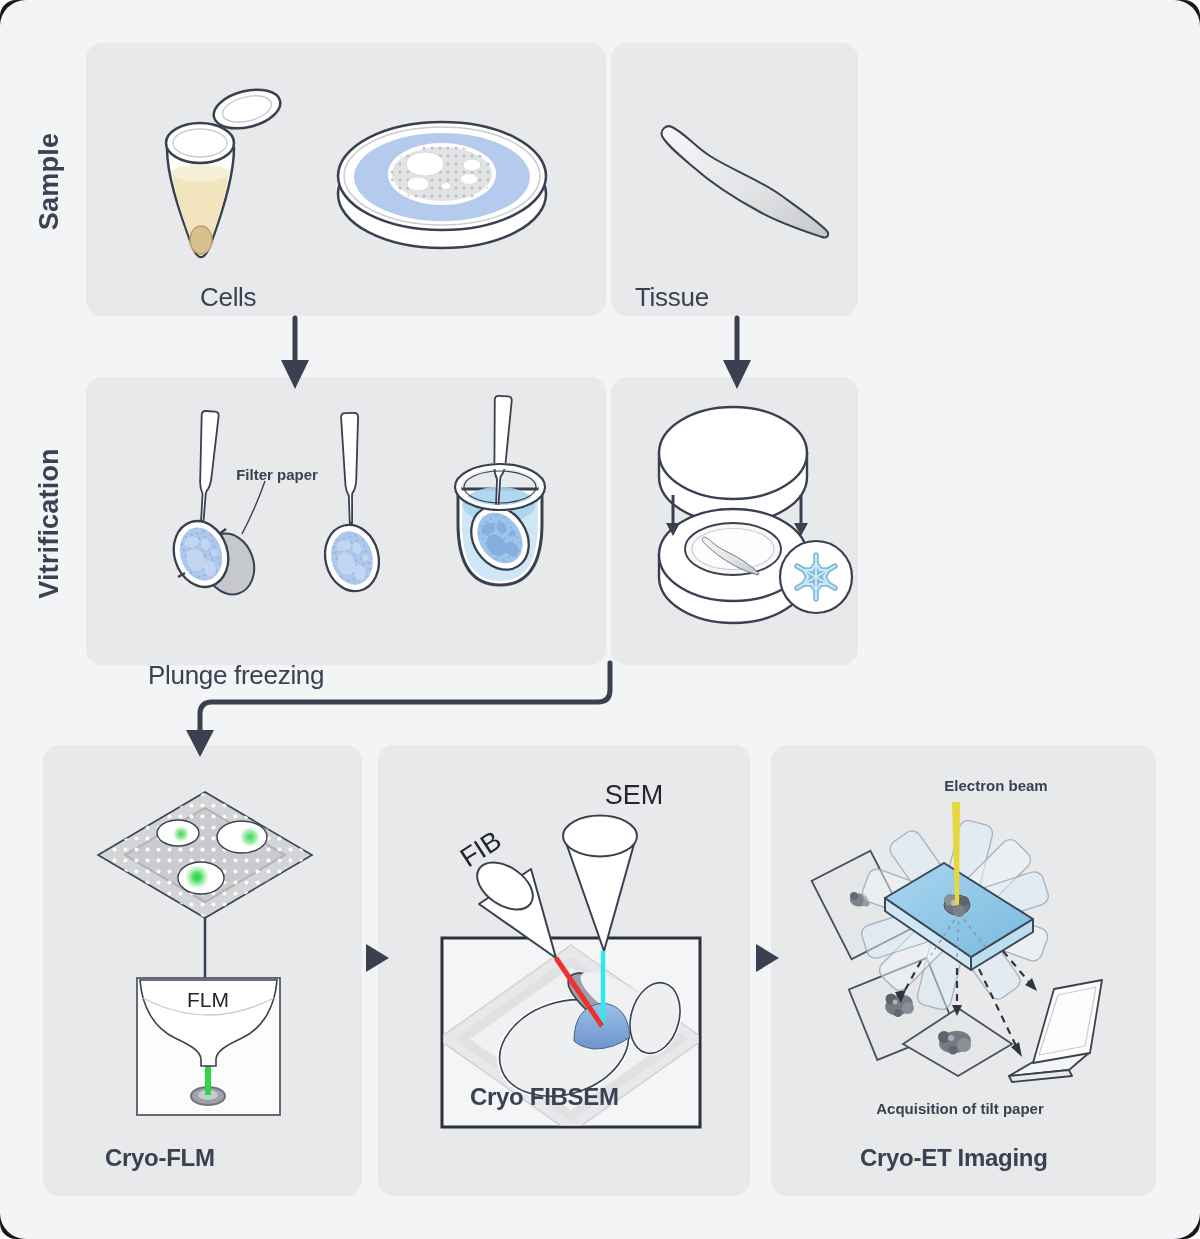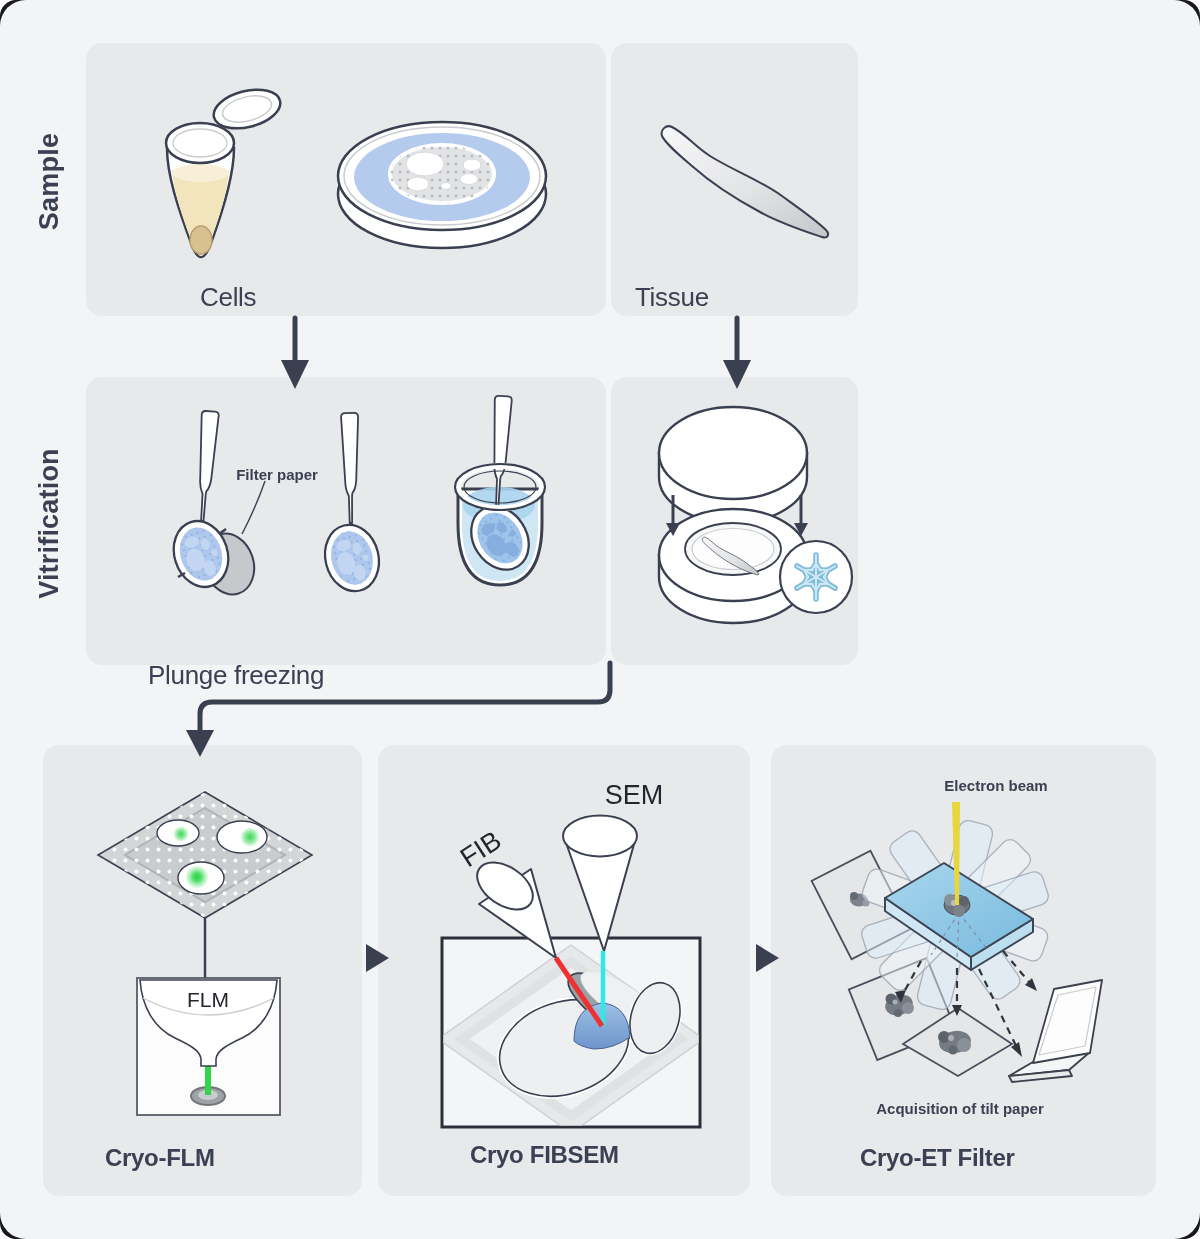--- a/index.html
+++ b/index.html
@@ -259,21 +259,21 @@
       </g>
       <g>
         <polygon points="186,92 258,92 226,206" fill="#ffffff" stroke="#3a4050" stroke-width="2" stroke-linejoin="round"></polygon>
         <ellipse cx="222" cy="91" rx="37" ry="20.5" fill="#ffffff" stroke="#3a4050" stroke-width="2"></ellipse>
       </g>
       <line x1="225" y1="206" x2="225" y2="281" style="stroke:var(--sem-cyan,#2fe9e9)" stroke-width="4.5"></line>
       <line x1="178" y1="213" x2="224" y2="281" style="stroke:var(--fib-red,#f03030)" stroke-width="5"></line>
     </svg>
     <div class="techlab" style="left:592px;top:780px;width:84px;font-size:27px;">SEM</div>
     <div class="techlab" style="left:436px;top:834px;width:90px;font-size:27px;transform:rotate(-33deg);">FIB</div>
-    <div class="ttl2" style="left:470px;top:1141px;width:200px;">Cryo FIBSEM</div>
+    <div class="ttl2" style="left:470px;top:1083px;width:200px;">Cryo FIBSEM</div>
 
     <svg class="abs" style="left:771px;top:745px;" width="385" height="451" viewBox="0 0 385 451">
 
       <g>
         <g transform="translate(90,160) rotate(-27)">
           <rect x="-33" y="-44" width="66" height="88" fill="#e5e6e8" stroke="#4a4f5c" stroke-width="1.8"></rect>
         </g>
         <g>
           <ellipse cx="88" cy="155" rx="9" ry="6.5" fill="#7c828a"></ellipse>
             <circle cx="83" cy="151" r="4" fill="#646a72"></circle>
@@ -341,21 +341,21 @@
 
       <g stroke="#3c414d" stroke-width="1.8" stroke-linejoin="round">
         <polygon points="238,331 262,317 319,307 298,325" fill="#f4f5f6"></polygon>
         <polygon points="238,331 298,325 301,331 241,337" fill="#e9eaec"></polygon>
         <polygon points="262,318 283,244 331,235 319,308" fill="#fdfdfe"></polygon>
         <polygon points="268,310 287,250 325,242 314,301" fill="none" stroke="#c8cacd" stroke-width="1.2"></polygon>
       </g>
     </svg>
     <div class="small" style="left:916px;top:777px;width:160px;">Electron beam</div>
     <div class="small" style="left:860px;top:1100px;width:200px;">Acquisition of tilt paper</div>
-    <div class="ttl2" style="left:860px;top:1144px;width:200px;">Cryo-ET Filter</div>
+    <div class="ttl2" style="left:860px;top:1144px;width:200px;">Cryo-ET Imaging</div>
 
     <svg class="abs" style="left:0;top:0;pointer-events:none;" width="1200" height="1239" viewBox="0 0 1200 1239">
       <g stroke="#3a4050" stroke-width="5" fill="#3a4050" stroke-linecap="round">
         <g>
           <line x1="295" y1="318" x2="295" y2="362"></line>
             <polygon points="281,360 309,360 295,389" stroke="none"></polygon>
         </g>
         <g>
           <line x1="737" y1="318" x2="737" y2="362"></line>
             <polygon points="723,360 751,360 737,389" stroke="none"></polygon>

